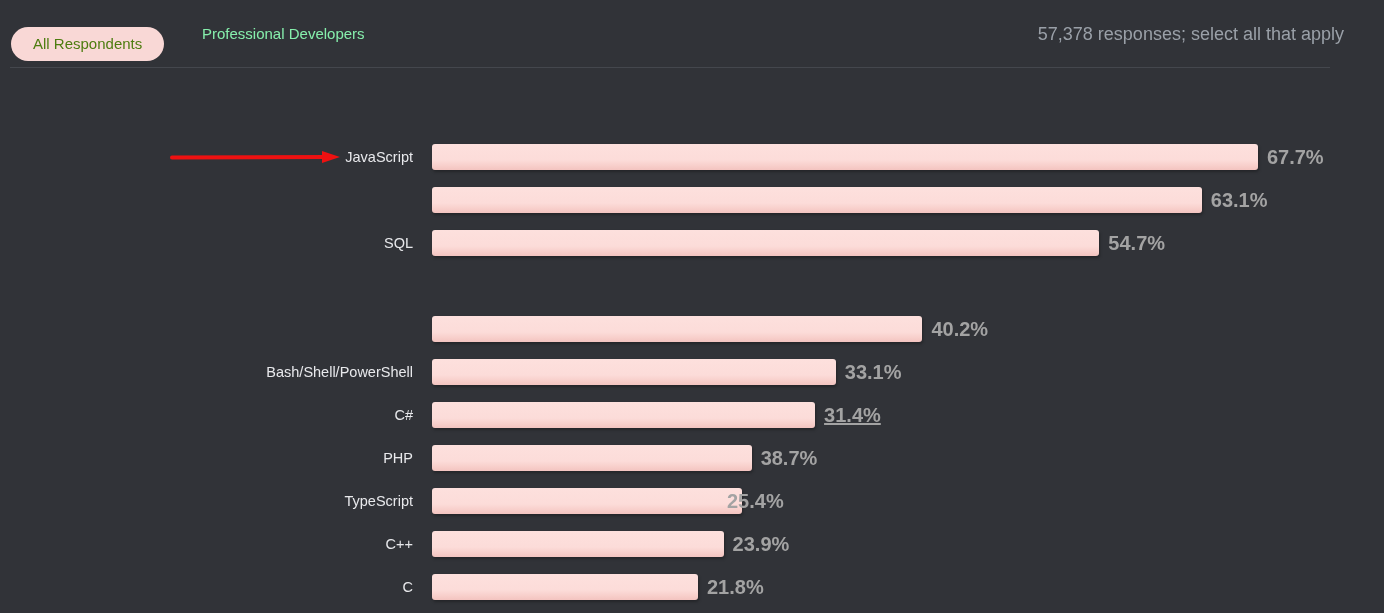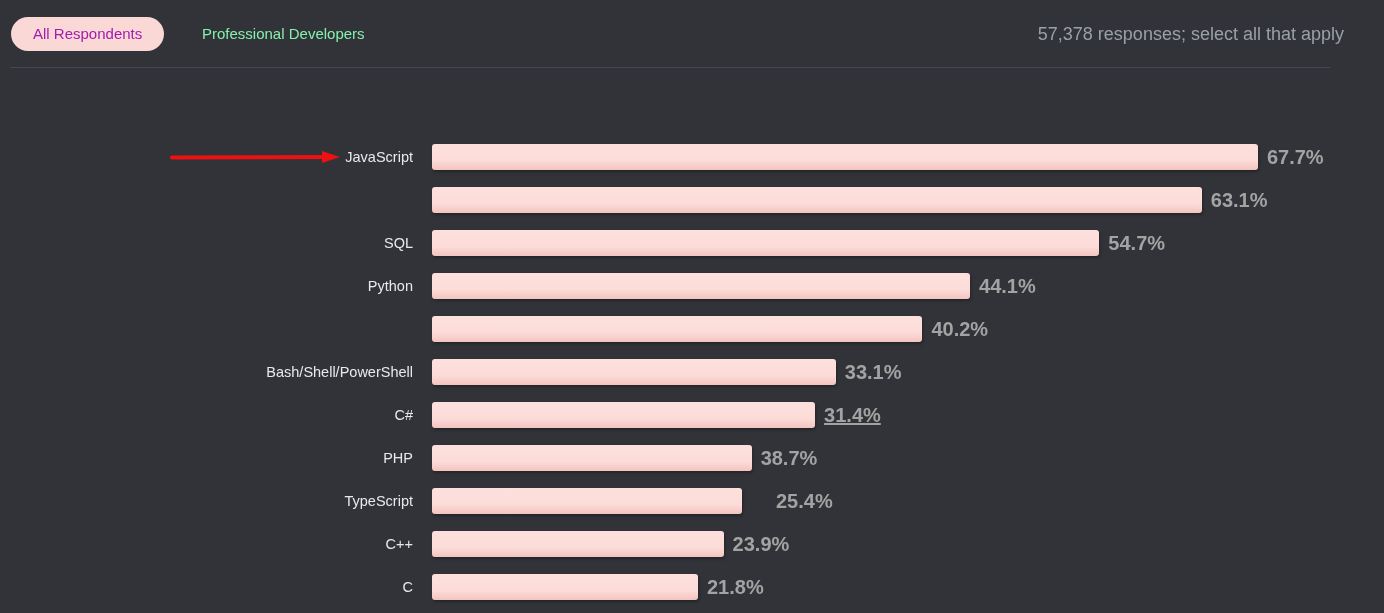--- a/index.html
+++ b/index.html
@@ -30,21 +30,22 @@
     line-height: 34px;
     font-size: 15px;
     white-space: nowrap;
     box-sizing: border-box;
   }
   .tab-active {
     left: 11px;
     padding: 0 22px;
     border-radius: 17px;
     background: #f9d8d6;
-    color: #a21caf;
+    color: #4d7c0f;
+    margin-top: 10px;
   }
   .tab-inactive {
     left: 202px;
     color: #86efac;
   }
   .responses {
     position: absolute;
     right: 40px;
     top: 17px;
     height: 34px;
@@ -136,25 +137,20 @@
     </div>
     <div class="row" style="top: 119px;">
       <div class="bar" style="width: 769.82px;"></div>
       <div class="bar-value" style="left: 1210.82px;">63.1%</div>
     </div>
     <div class="row" style="top: 162px;">
       <div class="row-label">SQL</div>
       <div class="bar" style="width: 667.34px;"></div>
       <div class="bar-value" style="left: 1108.34px;">54.7%</div>
     </div>
-    <div class="row" style="top: 205px;">
-      <div class="row-label">Python</div>
-      <div class="bar" style="width: 538.02px;"></div>
-      <div class="bar-value" style="left: 979.02px;">44.1%</div>
-    </div>
     <div class="row" style="top: 248px;">
       <div class="bar" style="width: 490.44px;"></div>
       <div class="bar-value" style="left: 931.44px;">40.2%</div>
     </div>
     <div class="row" style="top: 291px;">
       <div class="row-label">Bash/Shell/PowerShell</div>
       <div class="bar" style="width: 403.82px;"></div>
       <div class="bar-value" style="left: 844.82px;">33.1%</div>
     </div>
     <div class="row" style="top: 334px;">
@@ -163,21 +159,21 @@
       <div class="bar-value" style="left: 824.08px; text-decoration: underline;">31.4%</div>
     </div>
     <div class="row" style="top: 377px;">
       <div class="row-label">PHP</div>
       <div class="bar" style="width: 319.64px;"></div>
       <div class="bar-value" style="left: 760.64px;">38.7%</div>
     </div>
     <div class="row" style="top: 420px;">
       <div class="row-label">TypeScript</div>
       <div class="bar" style="width: 309.88px;"></div>
-      <div class="bar-value" style="left: 776px;">25.4%</div>
+      <div class="bar-value" style="left: 727px;">25.4%</div>
     </div>
     <div class="row" style="top: 463px;">
       <div class="row-label">C++</div>
       <div class="bar" style="width: 291.58px;"></div>
       <div class="bar-value" style="left: 732.58px;">23.9%</div>
     </div>
     <div class="row" style="top: 506px;">
       <div class="row-label">C</div>
       <div class="bar" style="width: 265.96px;"></div>
       <div class="bar-value" style="left: 706.96px;">21.8%</div>

